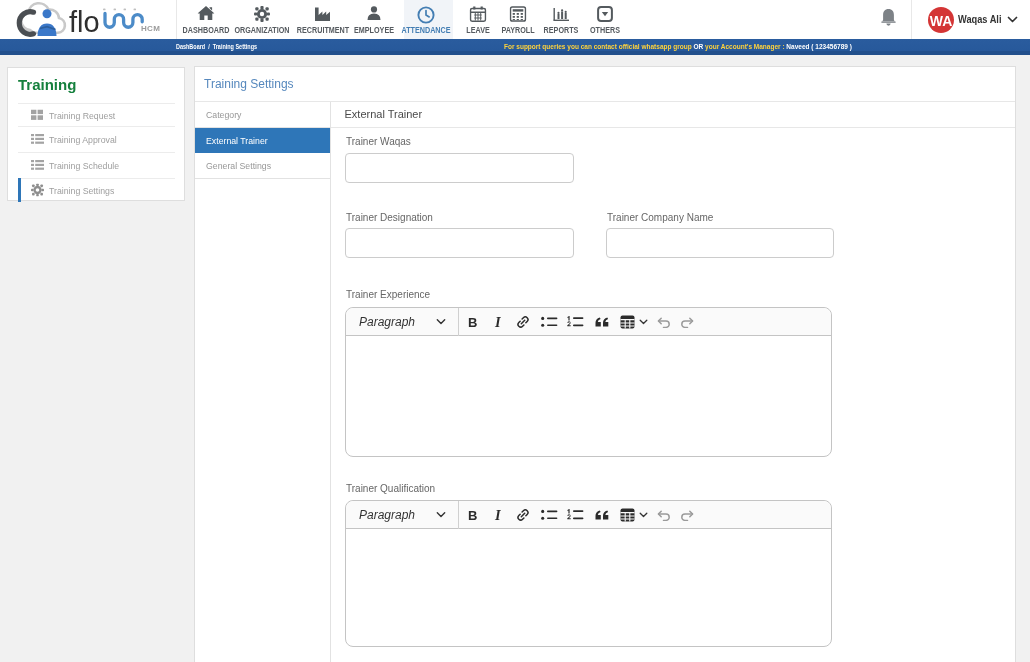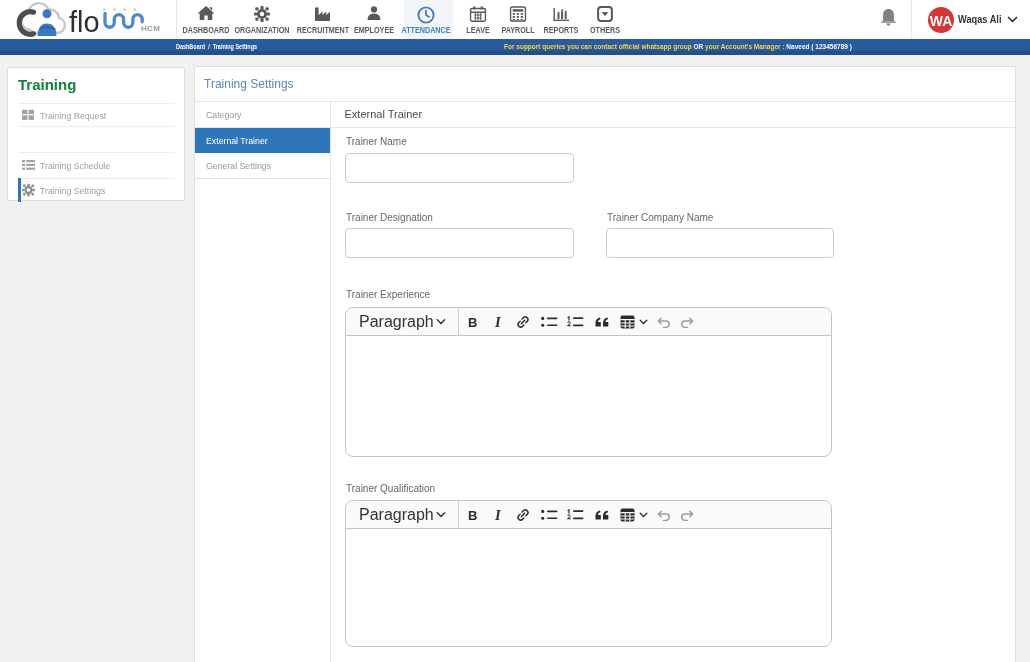--- a/index.html
+++ b/index.html
@@ -15,42 +15,42 @@
 #att-bg { position:absolute; left:404px; top:0; width:49px; height:39px; background:#f1f4f8; }
 
 #bluebar { position:absolute; left:0; top:39px; width:1030px; height:15.5px; background:linear-gradient(#2a5c9e 0%, #27599b 72%, #22508c 78%, #22508c 100%); }
 #crumb { position:absolute; left:176px; top:4px; font-size:7px; font-weight:700; color:#fff; transform:scaleX(0.78); transform-origin:left top; }
 #support { position:absolute; left:504px; top:4px; font-size:7px; font-weight:700; color:#ffd33c; white-space:nowrap; transform:scaleX(0.93); transform-origin:left top; }
 #support b { color:#fff; }
 
 #leftcard { position:absolute; left:7px; top:67px; width:178px; height:134px; background:#fff; border:1px solid #dedede; }
 #leftcard h1 { position:absolute; left:10px; top:7.5px; font-size:15px; font-weight:700; color:#15803d; }
 #leftcard .sep { position:absolute; left:10px; right:9px; height:1px; background:#ececec; }
-.litem { position:absolute; left:6px; right:9px; height:25px; }
+.litem { position:absolute; left:15px; right:9px; height:25px; }
 .litem .ltxt { position:absolute; left:26px; top:50%; transform:translateY(-50%) scaleX(0.92); transform-origin:left center; font-size:9.5px; color:#9e9e9e; white-space:nowrap; }
 .litem svg { position:absolute; left:8px; top:50%; transform:translateY(-50%); }
 #activebar { position:absolute; left:10px; top:109.5px; width:3px; height:24px; background:#2e76b8; }
 
 #maincard { position:absolute; left:194px; top:66px; width:822px; height:610px; background:#fff; border:1px solid #dedede; }
 #mc-head { position:absolute; left:0; top:0; width:100%; height:35px; border-bottom:1px solid #e7e7e7; }
 #mc-head span { position:absolute; left:9px; top:10px; font-size:12px; color:#5688bd; }
 #subnav { position:absolute; left:0; top:35px; width:135px; }
 #subnav .srow { position:relative; height:25.5px; border-bottom:1px solid #e2e2e2; }
 #subnav .srow span { position:absolute; left:11px; top:50%; transform:translateY(-50%) scaleX(0.92); transform-origin:left center; font-size:9.5px; color:#979797; white-space:nowrap; }
 #subnav .srow.active { background:#2e76b8; border-bottom-color:#2e76b8; }
 #subnav .srow.active span { color:#fff; }
 #subnav-vline { position:absolute; left:135px; top:35px; bottom:0; width:1px; background:#e2e2e2; }
 #fa-head { position:absolute; left:136px; right:0; top:35px; height:26px; border-bottom:1px solid #e7e7e7; }
 #fa-head span { position:absolute; left:13.5px; top:6px; font-size:11px; color:#4a4a4a; }
 .flabel { position:absolute; font-size:10px; color:#666; white-space:nowrap; }
 .finput { position:absolute; width:229px; height:30px; border:1px solid #ccc; border-radius:4px; background:#fff; }
 
 .editor { position:absolute; left:344px; width:487px; border:1px solid #c4c4c4; border-radius:8px; background:#fff; }
 .etoolbar { position:relative; height:28px; background:#fafafa; border-bottom:1px solid #c4c4c4; border-radius:8px 8px 0 0; }
-.etoolbar .para { position:absolute; left:13px; top:50%; transform:translateY(-50%); font-size:16px; color:#333; }
+.etoolbar .para { position:absolute; left:13px; top:50%; transform:translateY(-50%); font-size:12px; color:#333;font-style:italic; }
 .etoolbar .tsep { position:absolute; left:112px; top:0; width:1px; height:28px; background:#d0d0d0; }
 .tbtn { position:absolute; top:50%; transform:translateY(-50%); }
 .tb-b { font-size:13px; font-weight:700; color:#2b2b2b; }
 .tb-i { font-family:"Liberation Serif", serif; font-style:italic; font-size:14.5px; font-weight:700; color:#2b2b2b; }
 </style>
 </head>
 <body>
 
 <div id="topbar">
   <div id="att-bg"></div>
@@ -205,20 +205,33 @@
         <g fill="#a3a3a3">
           <rect x="0" y="0" width="5.4" height="4.6"></rect>
           <rect x="6.6" y="0" width="5.4" height="4.6"></rect>
           <rect x="0" y="5.8" width="5.4" height="4.6"></rect>
           <rect x="6.6" y="5.8" width="5.4" height="4.6"></rect>
         </g>
       </svg>
     <span class="ltxt">Training Request</span>
   </div>
   <div class="sep" style="top:58px;"></div>
+  <div class="litem" style="top:58px; height:25.5px;">
+    <svg width="13" height="10" viewBox="0 0 13 10">
+        <g fill="#a3a3a3">
+          <rect x="0" y="0" width="3" height="2.2"></rect>
+          <rect x="4.2" y="0" width="8.8" height="2.2"></rect>
+          <rect x="0" y="3.8" width="3" height="2.2"></rect>
+          <rect x="4.2" y="3.8" width="8.8" height="2.2"></rect>
+          <rect x="0" y="7.6" width="3" height="2.2"></rect>
+          <rect x="4.2" y="7.6" width="8.8" height="2.2"></rect>
+        </g>
+      </svg>
+    <span class="ltxt">Training Approval</span>
+  </div>
   <div class="sep" style="top:83.5px;"></div>
   <div class="litem" style="top:83.5px; height:26px;">
     <svg width="13" height="10" viewBox="0 0 13 10">
         <g fill="#a3a3a3">
           <rect x="0" y="0" width="3" height="2.2"></rect>
           <rect x="4.2" y="0" width="8.8" height="2.2"></rect>
           <rect x="0" y="3.8" width="3" height="2.2"></rect>
           <rect x="4.2" y="3.8" width="8.8" height="2.2"></rect>
           <rect x="0" y="7.6" width="3" height="2.2"></rect>
           <rect x="4.2" y="7.6" width="8.8" height="2.2"></rect>
@@ -260,21 +273,21 @@
       </div>
     <div class="srow">
         <span>General Settings</span>
       </div>
   </div>
   <div id="subnav-vline"></div>
   <div id="fa-head">
       <span>External Trainer</span>
     </div>
 
-  <div class="flabel" style="left:151px; top:68.5px;">Trainer Name</div>
+  <div class="flabel" style="left:151px; top:68.5px;">Trainer Waqas</div>
   <div class="finput" style="left:150px; top:86px;"></div>
 
   <div class="flabel" style="left:151px; top:145px;">Trainer Designation</div>
   <div class="finput" style="left:150px; top:161px;"></div>
   <div class="flabel" style="left:412px; top:145px;">Trainer Company Name</div>
   <div class="finput" style="left:411px; top:161px; width:228px;"></div>
 
   <div class="flabel" style="left:151px; top:222px;">Trainer Experience</div>
   <div class="editor" style="left:150px; top:240px; height:150px;">
     <div class="etoolbar">

